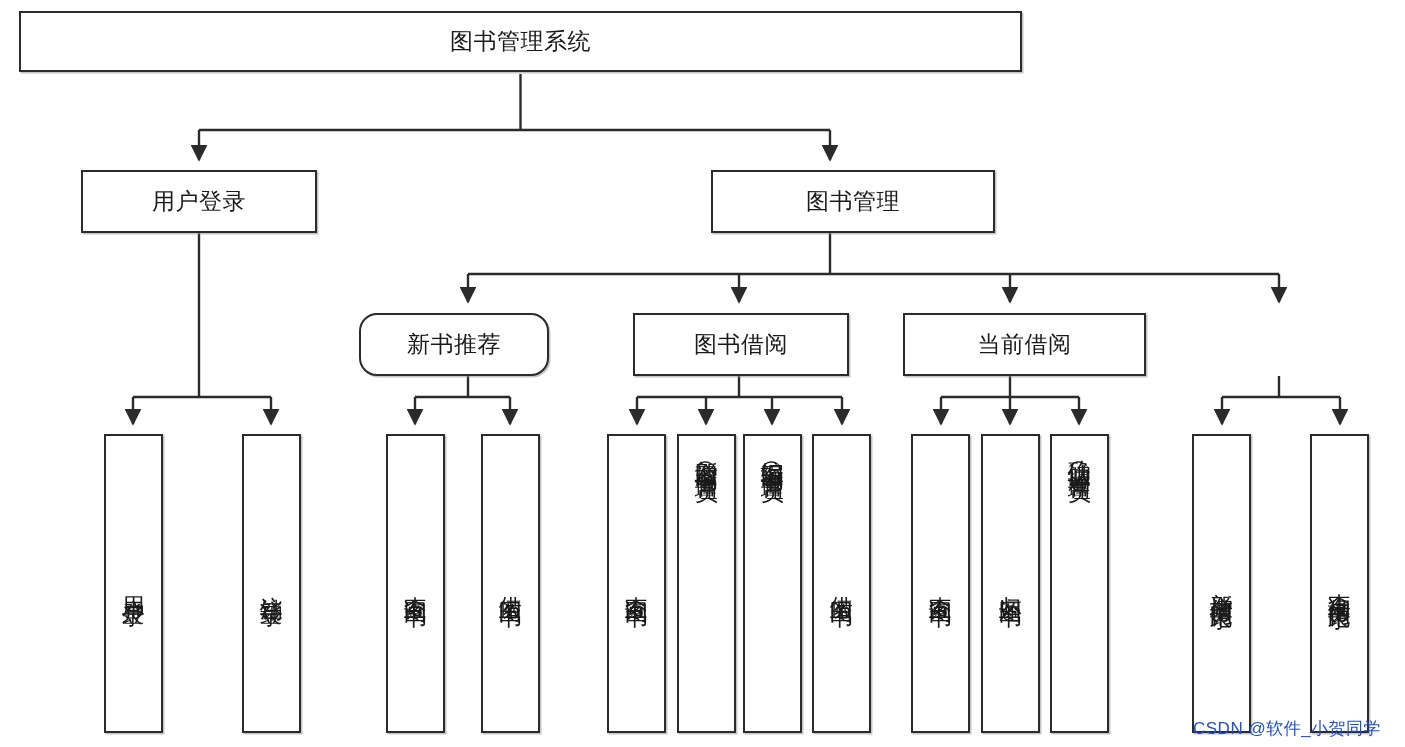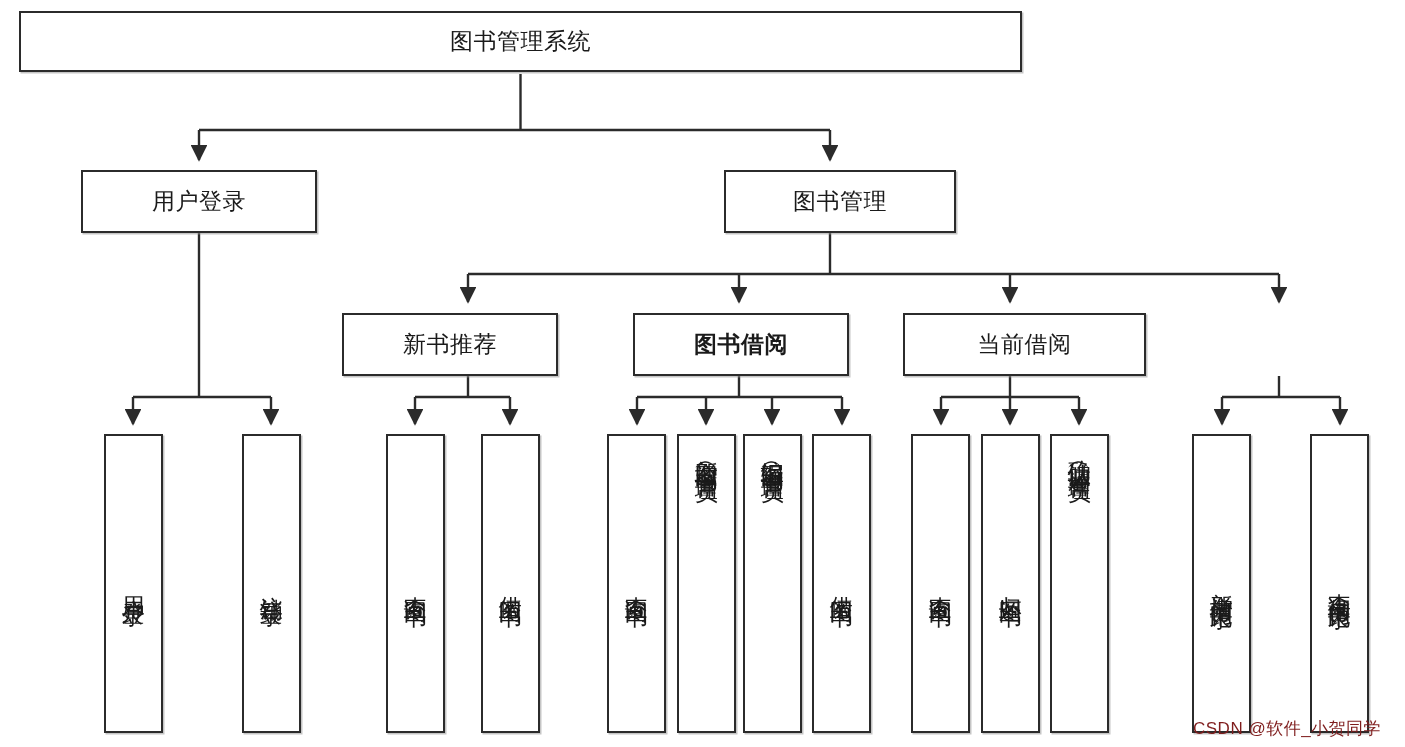--- a/index.html
+++ b/index.html
@@ -59,21 +59,21 @@
     letter-spacing: 3px;
     max-height: 100%;
     white-space: normal;
   }
   .node.vert.top .label {
     align-self: flex-start;
     margin-top: 6px;
   }
   .watermark {
     position: absolute;
-    color: #7f1d1d;
+    color: #1d4ed8;
     font-size: 17px;
     letter-spacing: 0.5px;
     white-space: nowrap;
     font-family: "Liberation Sans", "DejaVu Sans", sans-serif;
   }
 </style>
 </head>
 <body>
 
 <div id="canvas">
@@ -128,28 +128,28 @@
     </g>
   </svg>
 
   <div class="node root horiz" style="left:19px; top:11px; width:1003px; height:61px;">
     <span class="label">图书管理系统</span>
   </div>
 
   <div class="node horiz" style="left:81px; top:170px; width:236px; height:63px;">
     <span class="label">用户登录</span>
   </div>
-  <div class="node horiz" style="left:711px; top:170px; width:232px; height:63px;margin-left:13px;">
+  <div class="node horiz" style="left:711px; top:170px; width:284px; height:63px;">
     <span class="label">图书管理</span>
   </div>
 
-  <div class="node horiz" style="left:342px; top:313px; width:216px; height:63px;">
+  <div class="node horiz" style="left:359px; top:313px; width:190px; height:63px;border-radius:18px;">
     <span class="label">新书推荐</span>
   </div>
-  <div class="node horiz" style="left:633px; top:313px; width:216px; height:63px;font-weight:bold;">
+  <div class="node horiz" style="left:633px; top:313px; width:216px; height:63px;">
     <span class="label">图书借阅</span>
   </div>
   <div class="node horiz" style="left:903px; top:313px; width:243px; height:63px;">
     <span class="label">当前借阅</span>
   </div>
 
   <div class="node vert" style="left:104px; top:434px; width:59px; height:299px;">
     <span class="label">用户登录</span>
   </div>
   <div class="node vert" style="left:242px; top:434px; width:59px; height:299px;">

